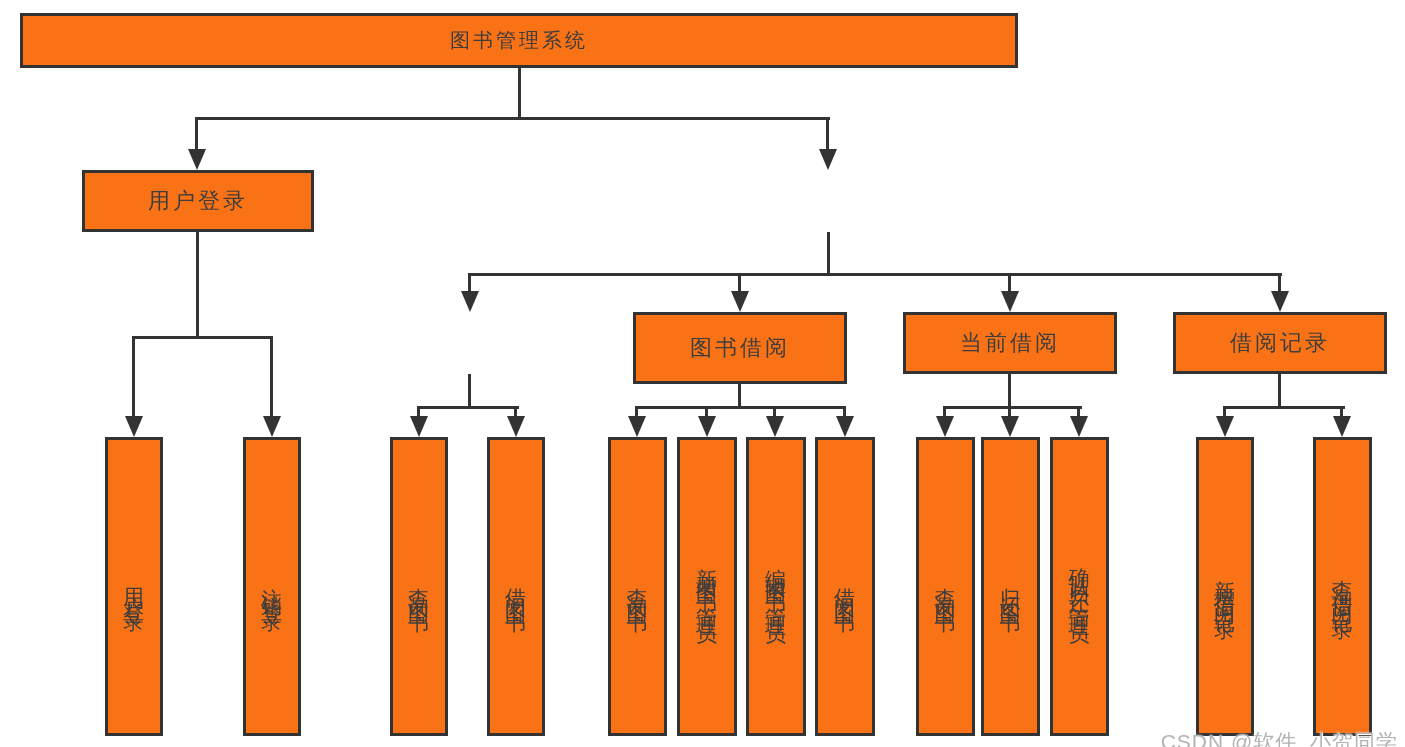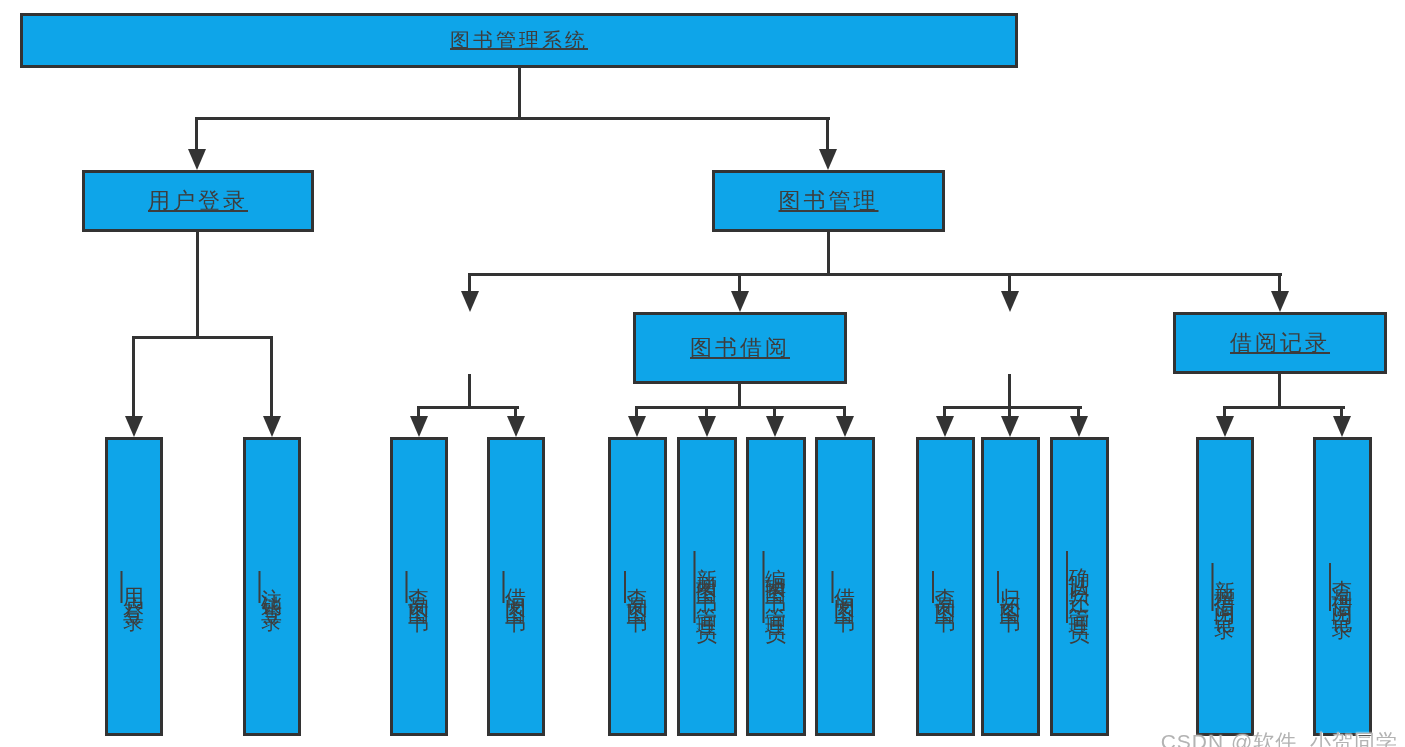--- a/index.html
+++ b/index.html
@@ -1,22 +1,22 @@
 <!DOCTYPE html>
 <html><head>
 <meta charset="utf-8">
 <style>
   html,body{margin:0;padding:0;background:#fff;}
   #canvas{
     position:relative;width:1405px;height:747px;background:#fff;overflow:hidden;
     font-family:"Liberation Sans","DejaVu Sans",sans-serif;color:#3d3d3d;
   }
   .box{
-    position:absolute;box-sizing:border-box;border:3px solid #333;background:#0ea5e9;
-    display:flex;align-items:center;justify-content:center;z-index:2;text-decoration:underline;
+    position:absolute;box-sizing:border-box;border:3px solid #333;background:#f97316;
+    display:flex;align-items:center;justify-content:center;z-index:2;
   }
   .hlabel{font-size:22px;letter-spacing:3px;white-space:nowrap;}
   .root .hlabel{font-size:20px;}
   .leaf-text{
     writing-mode:vertical-rl;text-orientation:mixed;
     font-size:21px;letter-spacing:8px;line-height:1;white-space:nowrap;
   }
   .vl,.hl{position:absolute;background:#333;z-index:1;}
   .vl{width:3px;}
   .hl{height:3px;}
@@ -35,26 +35,26 @@
 
 <div id="canvas">
 
   <div class="box root" style="left:20px;top:13px;width:998px;height:55px;">
     <span class="hlabel">图书管理系统</span>
   </div>
 
   <div class="box" style="left:82px;top:170px;width:232px;height:62px;">
     <span class="hlabel">用户登录</span>
   </div>
-  <div class="box" style="left:712px;top:170px;width:233px;height:62px;">
-    <span class="hlabel">图书管理</span>
-  </div>
 
   <div class="box" style="left:633px;top:312px;width:214px;height:72px;">
     <span class="hlabel">图书借阅</span>
+  </div>
+  <div class="box" style="left:903px;top:312px;width:214px;height:62px;">
+    <span class="hlabel">当前借阅</span>
   </div>
   <div class="box" style="left:1173px;top:312px;width:214px;height:62px;">
     <span class="hlabel">借阅记录</span>
   </div>
 
   <div class="box" style="left:105px;top:437px;width:58px;height:299px;">
     <span class="leaf-text">用户登录</span>
   </div>
   <div class="box" style="left:243px;top:437px;width:58px;height:299px;">
     <span class="leaf-text">注销登录</span>

